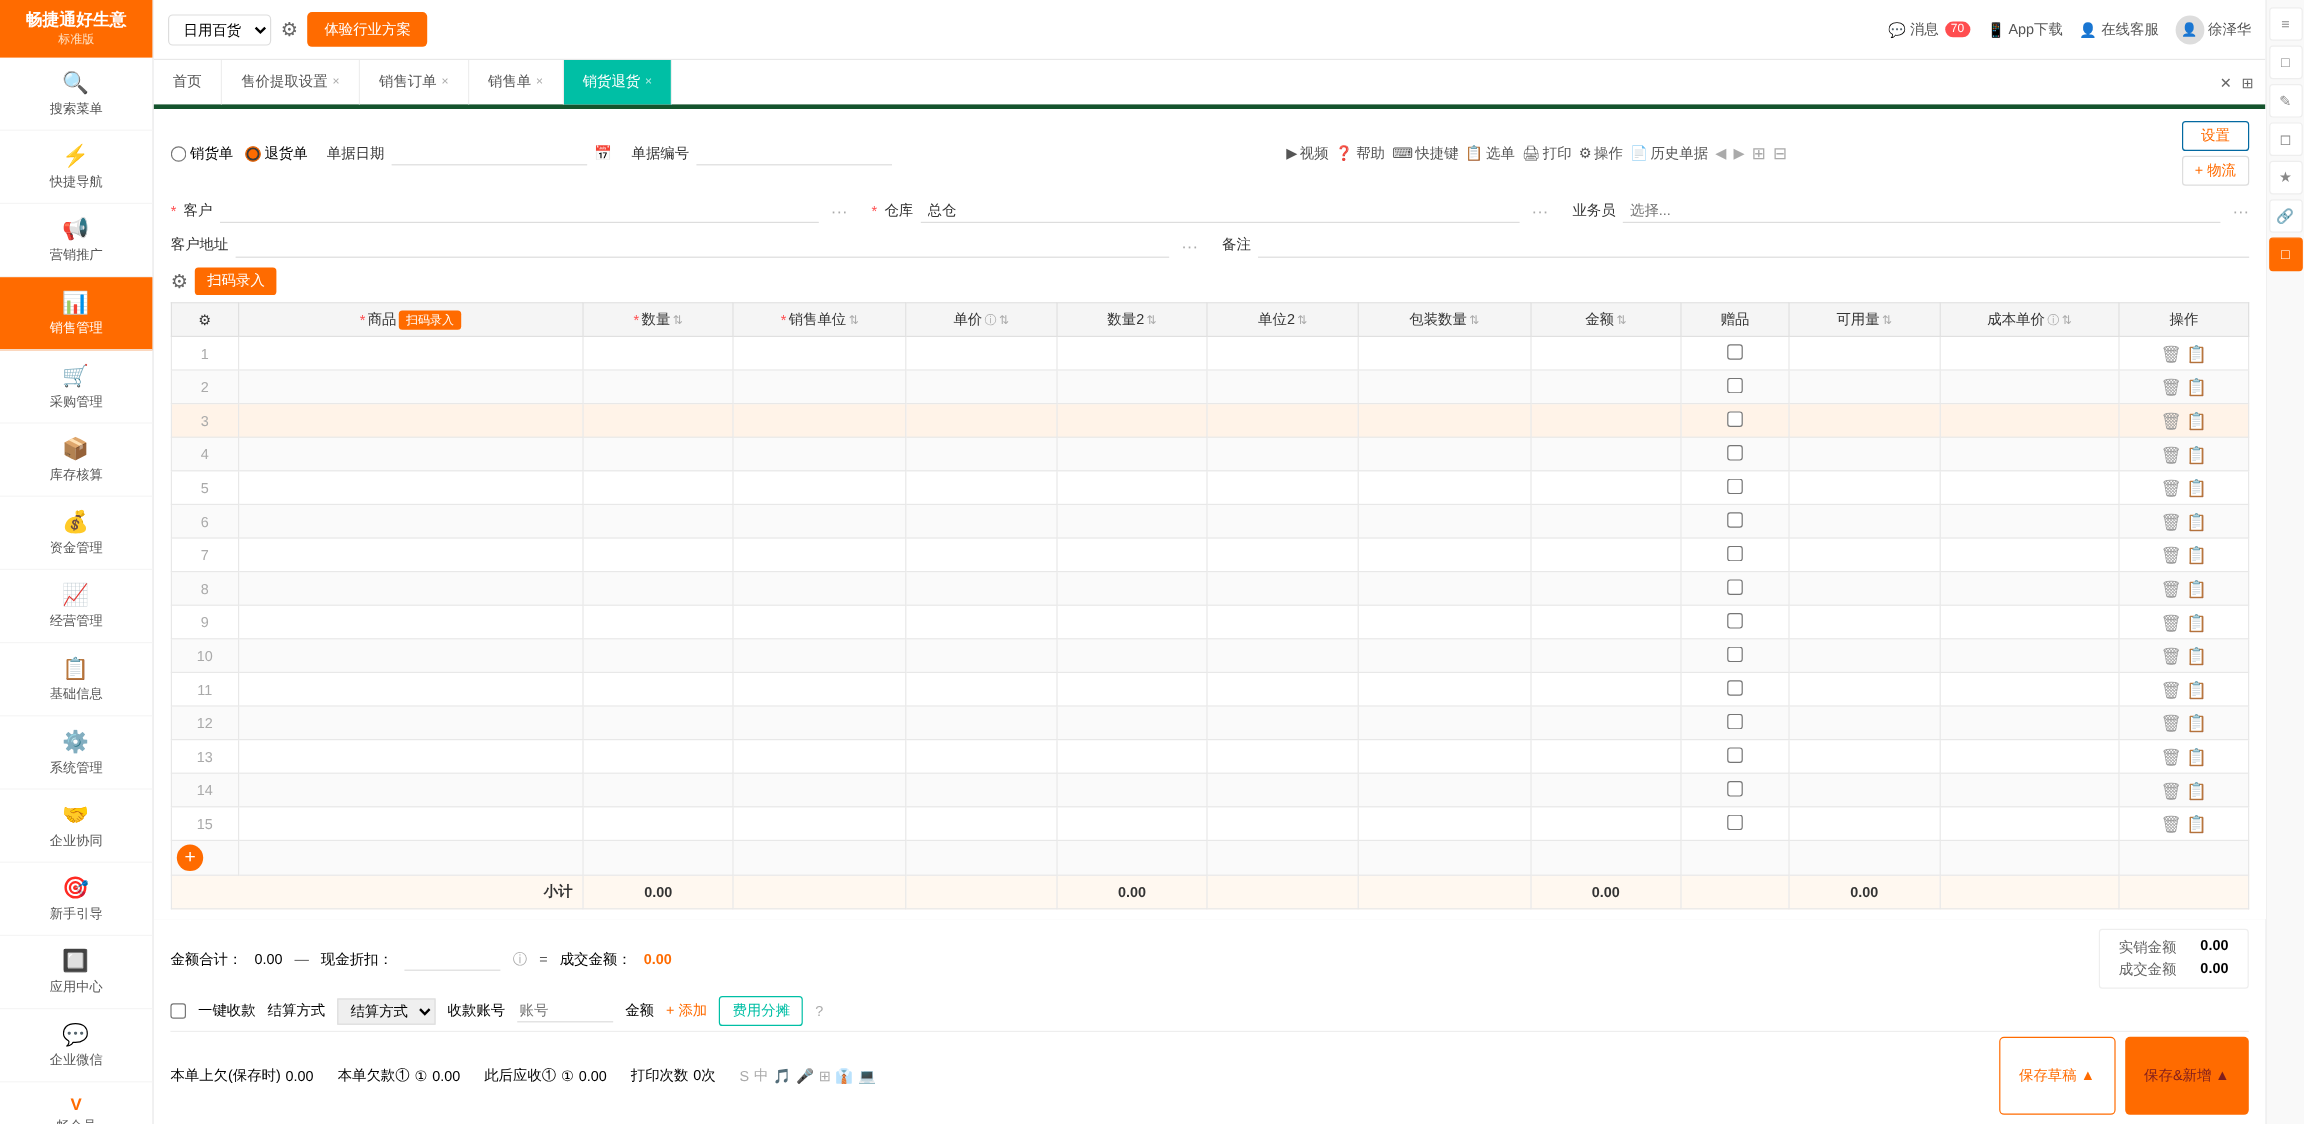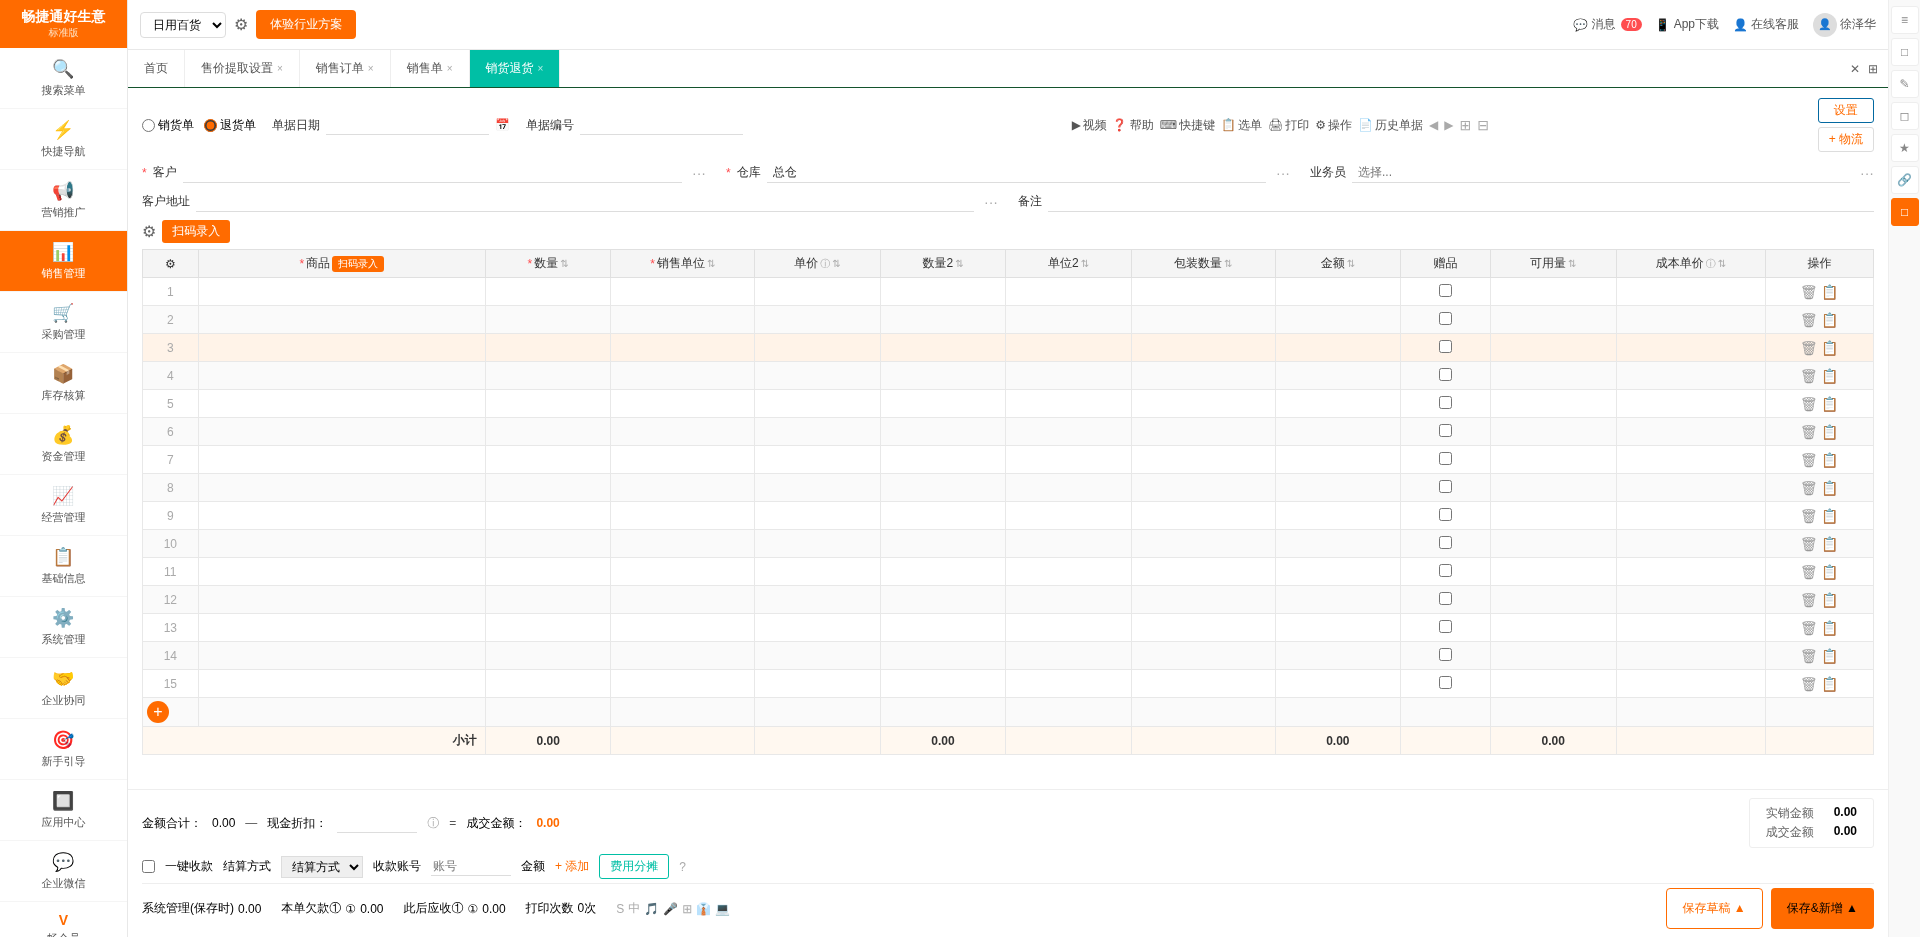--- a/index.html
+++ b/index.html
@@ -23,21 +23,21 @@
     .topbar-left { display: flex; align-items: center; gap: 8px; }
     .topbar-select { border: 1px solid #ddd; border-radius: 4px; padding: 4px 8px; font-size: 12px; background: #fff; }
     .topbar-gear { color: #666; font-size: 16px; cursor: pointer; }
     .topbar-btn { background: #ff6b00; color: #fff; border: none; border-radius: 4px; padding: 6px 14px; cursor: pointer; font-size: 12px; }
     .topbar-right { display: flex; align-items: center; gap: 14px; color: #555; font-size: 12px; }
     .topbar-right .badge { background: #ff4d4f; color: #fff; border-radius: 10px; padding: 1px 5px; font-size: 10px; margin-left: 2px; }
     .topbar-right .item { display: flex; align-items: center; gap: 3px; cursor: pointer; }
     .avatar { width: 24px; height: 24px; border-radius: 50%; background: #ddd; display: flex; align-items: center; justify-content: center; font-size: 11px; }
 
     
-    .tabbar { background: #fff; display: flex; align-items: center; border-bottom: 1px solid #14532d; flex-shrink: 0; }
+    .tabbar { background: #fff; display: flex; align-items: center; border-bottom: 4px solid #14532d; flex-shrink: 0; }
     .tab { padding: 10px 16px; cursor: pointer; color: #555; border-right: 1px solid #eee; display: flex; align-items: center; gap: 4px; font-size: 12px; flex-shrink: 0; }
     .tab.active { color: #fff; background: #00bfa5; }
     .tab .close-x { font-size: 10px; color: #aaa; cursor: pointer; }
     .tab.active .close-x { color: rgba(255,255,255,0.7); }
     .tabbar-close { margin-left: auto; padding: 0 10px; font-size: 14px; color: #666; cursor: pointer; display: flex; gap: 8px; }
 
     
     .content { flex: 1; overflow-y: auto; background: #fff; padding: 10px 14px; }
 
     
@@ -86,21 +86,21 @@
     .footer { background: #fff; border-top: 1px solid #eee; padding: 8px 14px; flex-shrink: 0; }
     .footer-row1 { display: flex; align-items: center; gap: 10px; margin-bottom: 6px; }
     .footer-row1 .minus { color: #555; }
     .footer-row1 .equals { color: #555; }
     .footer-row2 { display: flex; align-items: center; gap: 10px; }
     .footer-row2 input[type=checkbox] { }
     .footer-row3 { display: flex; align-items: center; justify-content: space-between; margin-top: 4px; padding-top: 4px; border-top: 1px solid #eee; }
     .footer-row3-left { display: flex; gap: 20px; }
     .footer-row3-left .fi { display: flex; align-items: center; gap: 4px; }
     .btn-save-draft { background: #fff; border: 1px solid #ff6b00; color: #ff6b00; border-radius: 4px; padding: 0 16px; cursor: pointer; font-size: 12px; }
-    .btn-save-new { background: #ff6b00; color: #000000; border: none; border-radius: 4px; padding: 12px 16px; cursor: pointer; font-size: 12px; text-align: center; }
+    .btn-save-new { background: #ff6b00; color: #7f1d1d; border: none; border-radius: 4px; padding: 24px 16px; cursor: pointer; font-size: 12px; text-align: center; }
     .footer-btns { display: flex; gap: 8px; }
 
     
     .right-panel { width: 32px; background: #f9f9f9; border-left: 1px solid #eee; display: flex; flex-direction: column; align-items: center; padding-top: 6px; gap: 4px; flex-shrink: 0; }
     .right-panel-btn { width: 28px; height: 28px; background: #fff; border: 1px solid #eee; border-radius: 3px; display: flex; align-items: center; justify-content: center; cursor: pointer; font-size: 12px; color: #888; }
     .right-panel-btn.orange { background: #ff6b00; color: #fff; border-color: #ff6b00; }
 
     
     .sort-icon { color: #aaa; font-size: 10px; cursor: pointer; }
 
@@ -792,21 +792,21 @@
         <span>+</span>
         <span>添加</span>
       </button>
       <button style="background:#fff;border:1px solid #00bfa5;color:#00bfa5;border-radius:3px;padding:3px 10px;cursor:pointer;font-size:12px;">费用分摊</button>
       <span style="color:#aaa;cursor:pointer;">?</span>
     </div>
 
     <div class="footer-row3">
       <div class="footer-row3-left">
         <div class="fi">
-          <span>系统管理(保存时)</span>
+          <span>本单上欠(保存时)</span>
           <span>0.00</span>
         </div>
         <div class="fi">
           <span>本单欠款①</span>
           <span>①</span>
           <span>0.00</span>
         </div>
         <div class="fi">
           <span>此后应收①</span>
           <span>①</span>

